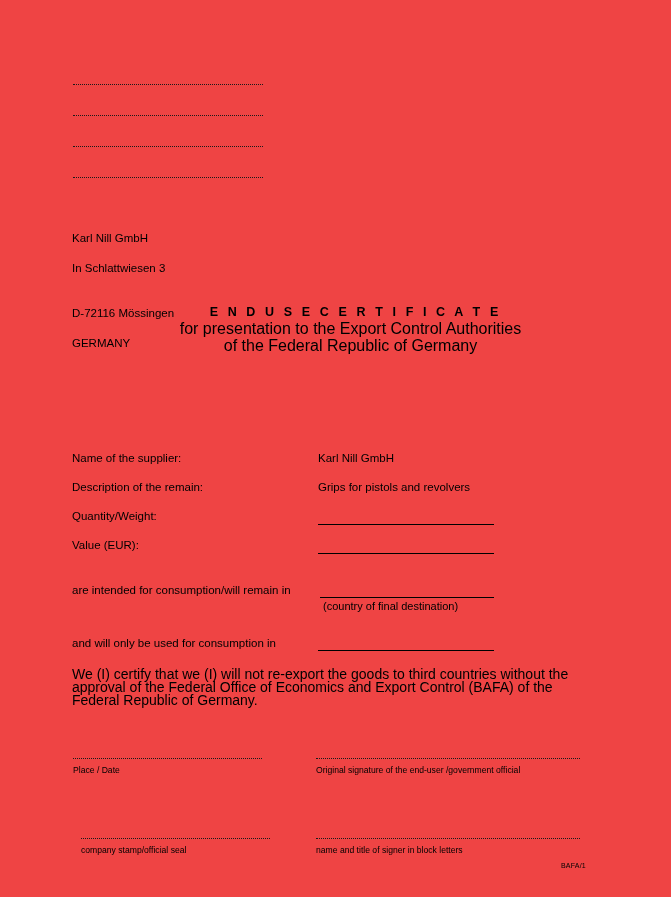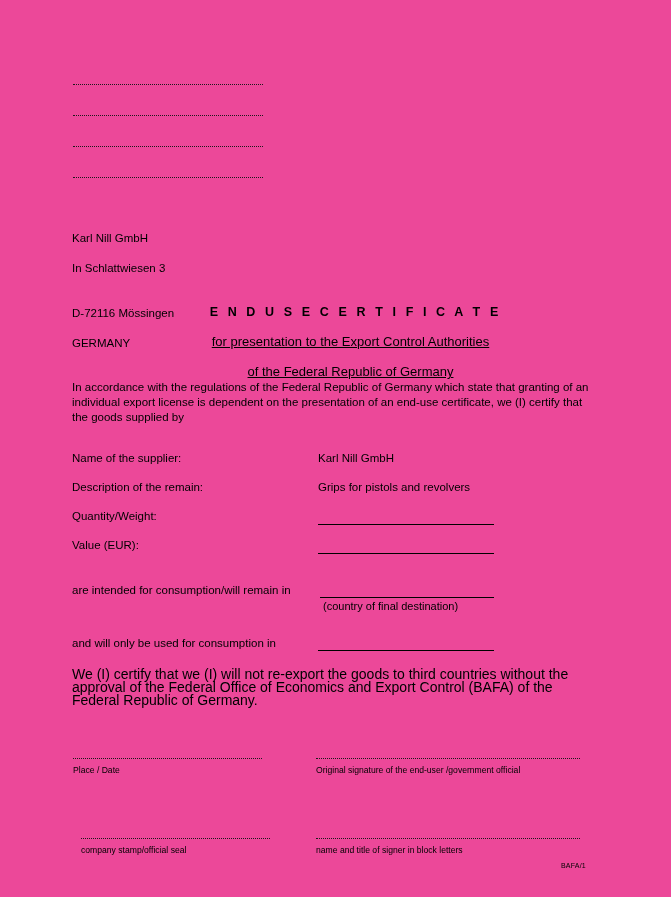--- a/index.html
+++ b/index.html
@@ -9,21 +9,21 @@
     background: #ffffff;
   }
   body {
     font-family: "Liberation Sans", sans-serif;
     color: #000000;
   }
   .page {
     position: relative;
     width: 671px;
     height: 897px;
-    background: #ec4899;
+    background: #ef4444;
     overflow: hidden;
   }
 
   
   .addr-rules {
     position: absolute;
     left: 73px;
     top: 84px;
     width: 190px;
   }
@@ -55,25 +55,24 @@
     text-align: center;
   }
   .doc-title {
     font-size: 12.5px;
     font-weight: bold;
     letter-spacing: 3.1px;
     margin: 0 0 3px 0;
     padding-left: 40px;
   }
   .doc-subtitle {
-    font-size: 13px;
+    font-size: 16px;
     line-height: 14px;
-    margin: 16px;
+    margin: 3px;
     padding-left: 30px;
-    text-decoration: underline;
   }
 
   
   .intro {
     position: absolute;
     left: 72px;
     top: 380px;
     width: 520px;
     font-size: 11.5px;
     line-height: 15.2px;
@@ -203,21 +202,20 @@
     <div class="blk2">D-72116 Mössingen</div>
     <div class="blk">GERMANY</div>
   </div>
 
   <div class="title-wrap">
     <div class="doc-title">E N D  U S E   C E R T I F I C A T E</div>
     <div class="doc-subtitle">for presentation to the Export Control Authorities</div>
     <div class="doc-subtitle">of the Federal Republic of Germany</div>
   </div>
 
-  <div class="intro">In accordance with the regulations of the Federal Republic of Germany which state that granting of an individual export license is dependent on the presentation of an end-use certificate, we (I) certify that the goods supplied by</div>
 
   <div class="fields">
     <div class="frow">
       <span class="flabel">Name of the supplier:</span>
       <span class="fvalue">Karl Nill GmbH</span>
     </div>
     <div class="frow">
       <span class="flabel">Description of the remain:</span>
       <span class="fvalue">Grips for pistols and revolvers</span>
     </div>

